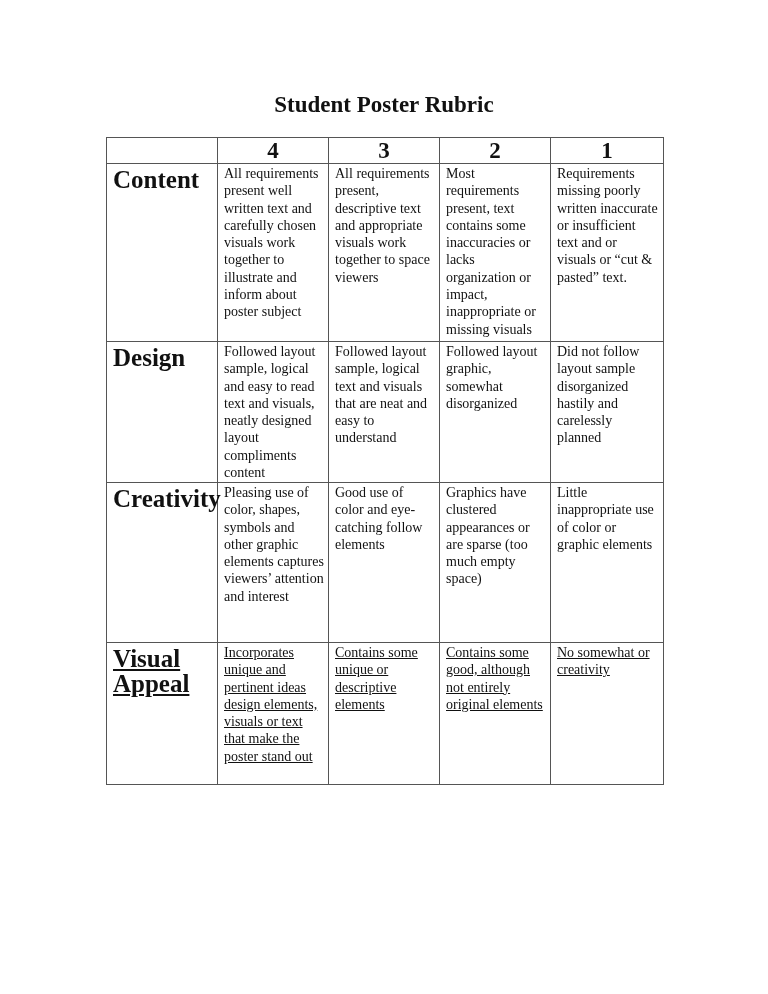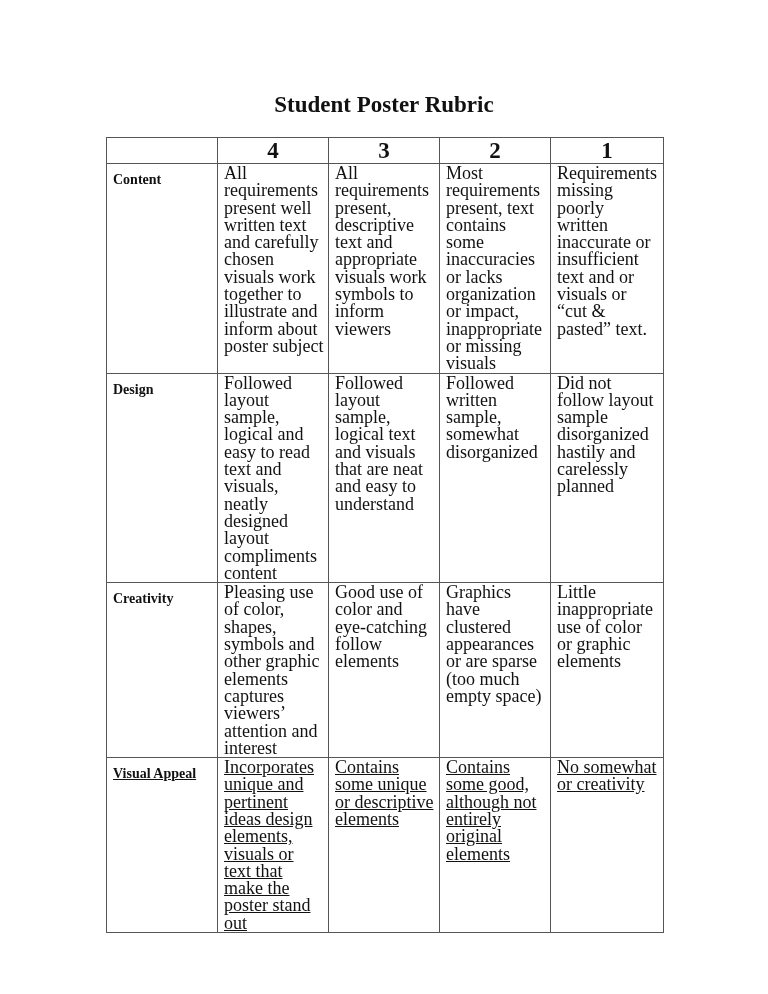--- a/index.html
+++ b/index.html
@@ -46,26 +46,26 @@
     col.c4 { width: 113px; }
     tr.head th {
       height: 25px;
       font-weight: bold;
       font-size: 23px;
       line-height: 25px;
       text-align: center;
     }
     .crit {
       font-weight: bold;
-      font-size: 14px;
+      font-size: 25px;
       line-height: 25px;
       padding: 3px 0 0 6px !important;
     }
     .desc {
-      font-size: 18px;
+      font-size: 14px;
       line-height: 17.3px;
       padding: 1px 4px 0 6px !important;
     }
     tr.r0 td { height: 174px; }
     tr.r1 td { height: 137px; }
     tr.r2 td { height: 156px; }
     tr.r3 td { height: 138px; text-decoration: underline; }
   </style>
 </head>
 <body>
@@ -84,29 +84,29 @@
       <tr class="head">
     <th></th>
     <th>4</th>
     <th>3</th>
     <th>2</th>
     <th>1</th>
   </tr>
   <tr class="r0">
     <td class="crit">Content</td>
     <td class="desc">All requirements present well written text and carefully chosen visuals work together to illustrate and inform about poster subject</td>
-    <td class="desc">All requirements present, descriptive text and appropriate visuals work symbols to inform viewers</td>
+    <td class="desc">All requirements present, descriptive text and appropriate visuals work together to space viewers</td>
     <td class="desc">Most requirements present, text contains some inaccuracies or lacks organization or impact, inappropriate or missing visuals</td>
     <td class="desc">Requirements missing poorly written inaccurate or insufficient text and or visuals or “cut &amp; pasted” text.</td>
   </tr>
   <tr class="r1">
     <td class="crit">Design</td>
     <td class="desc">Followed layout sample, logical and easy to read text and visuals, neatly designed layout compliments content</td>
     <td class="desc">Followed layout sample, logical text and visuals that are neat and easy to understand</td>
-    <td class="desc">Followed written sample, somewhat disorganized</td>
+    <td class="desc">Followed layout graphic, somewhat disorganized</td>
     <td class="desc">Did not follow layout sample disorganized hastily and carelessly planned</td>
   </tr>
   <tr class="r2">
     <td class="crit">Creativity</td>
     <td class="desc">Pleasing use of color, shapes, symbols and other graphic elements captures viewers’ attention and interest</td>
     <td class="desc">Good use of color and eye-catching follow elements</td>
     <td class="desc">Graphics have clustered appearances or are sparse (too much empty space)</td>
     <td class="desc">Little inappropriate use of color or graphic elements</td>
   </tr>
   <tr class="r3">

